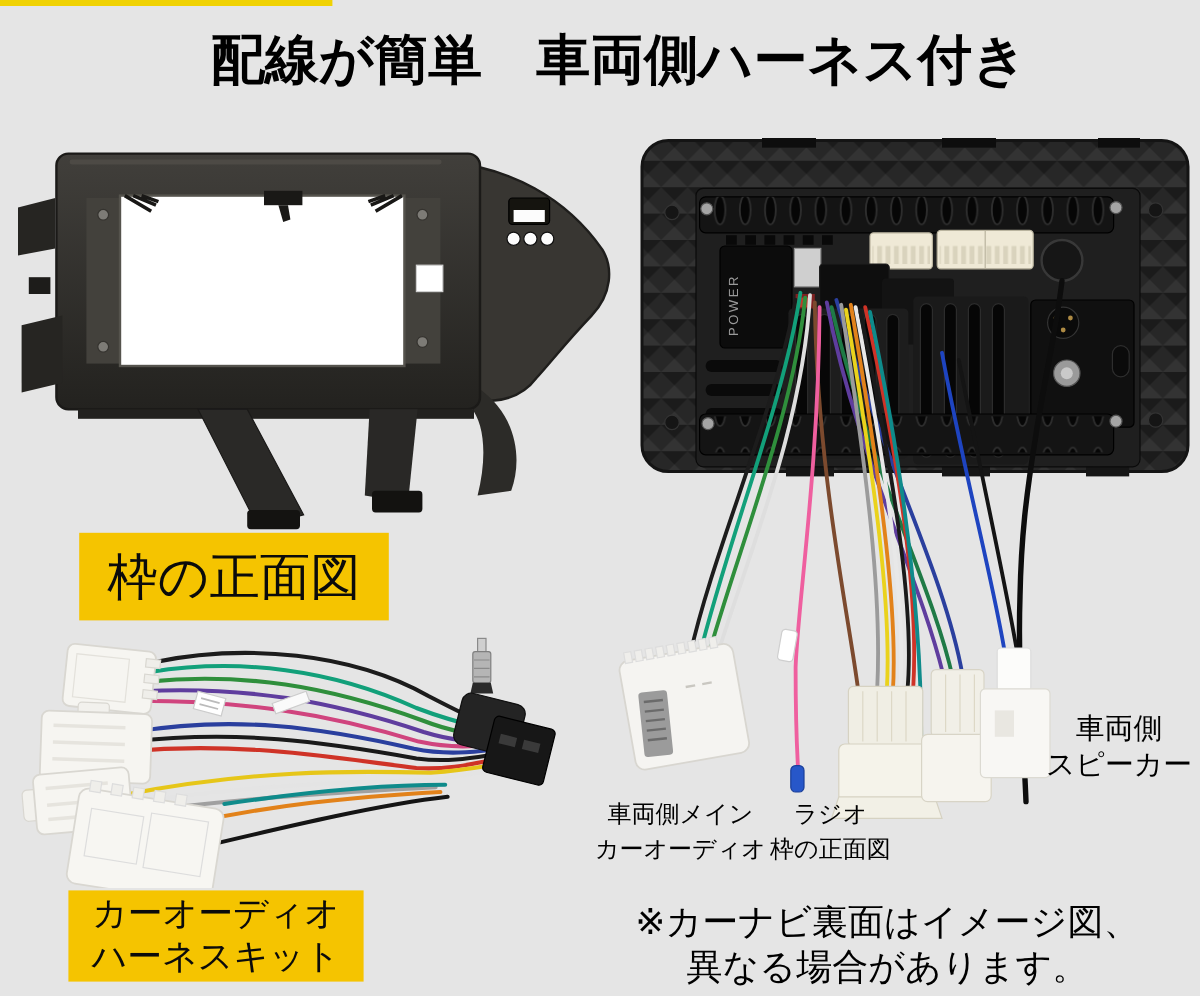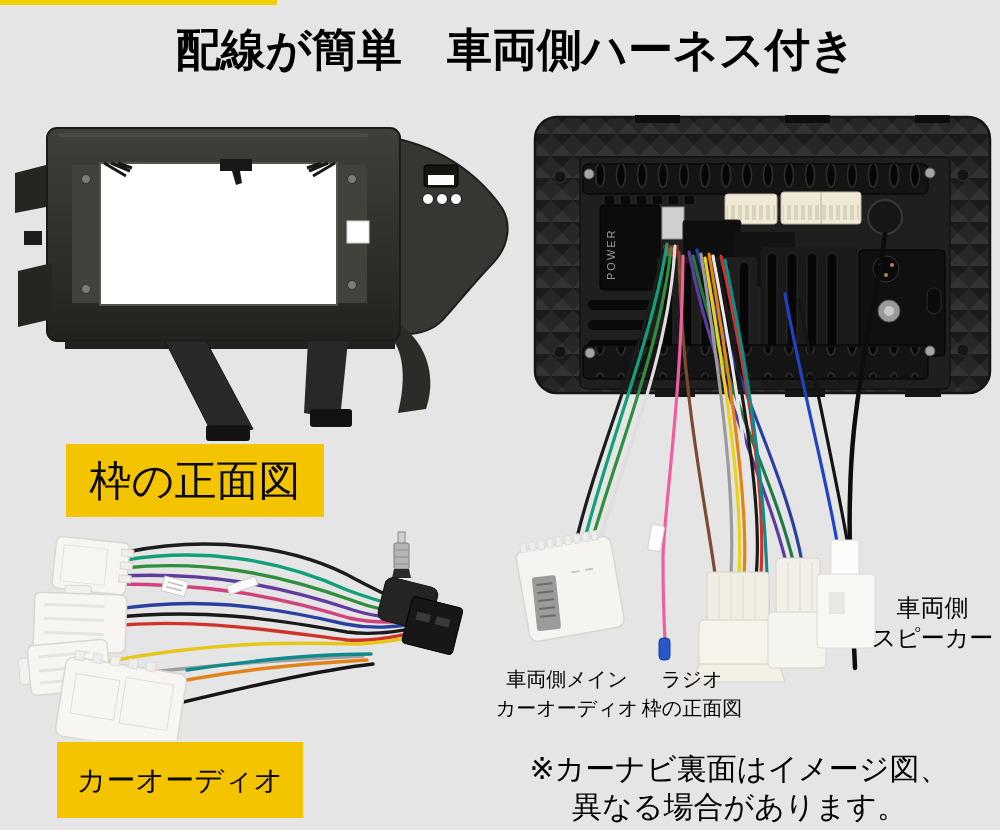--- a/index.html
+++ b/index.html
@@ -154,20 +154,21 @@
       <g transform="translate(398,78) rotate(14)">
         <rect width="52" height="48" rx="4" fill="#171717" stroke="#000"></rect>
         <rect x="8" y="14" width="14" height="8" fill="#3a3a3a"></rect>
         <rect x="28" y="14" width="14" height="8" fill="#3a3a3a"></rect>
       </g>
     </g>
   </svg>
 
   <div class="cap cap-kit">
     <span>カーオーディオ</span>
+    <span>ハーネスキット</span>
   </div>
 
   <svg class="photo" style="left:485px;top:112px" width="515" height="578" viewBox="0 0 515 578" aria-hidden="true">
     <defs>
       <pattern id="carbon" width="22" height="22" patternUnits="userSpaceOnUse">
         <rect width="22" height="22" fill="#272727"></rect>
         <path d="M0,22 L11,11 L22,22 Z" fill="#333333"></path>
         <path d="M0,0 L11,11 L22,0 Z" fill="#1b1b1b"></path>
       </pattern>
       <pattern id="slots" width="21" height="42" patternUnits="userSpaceOnUse">

